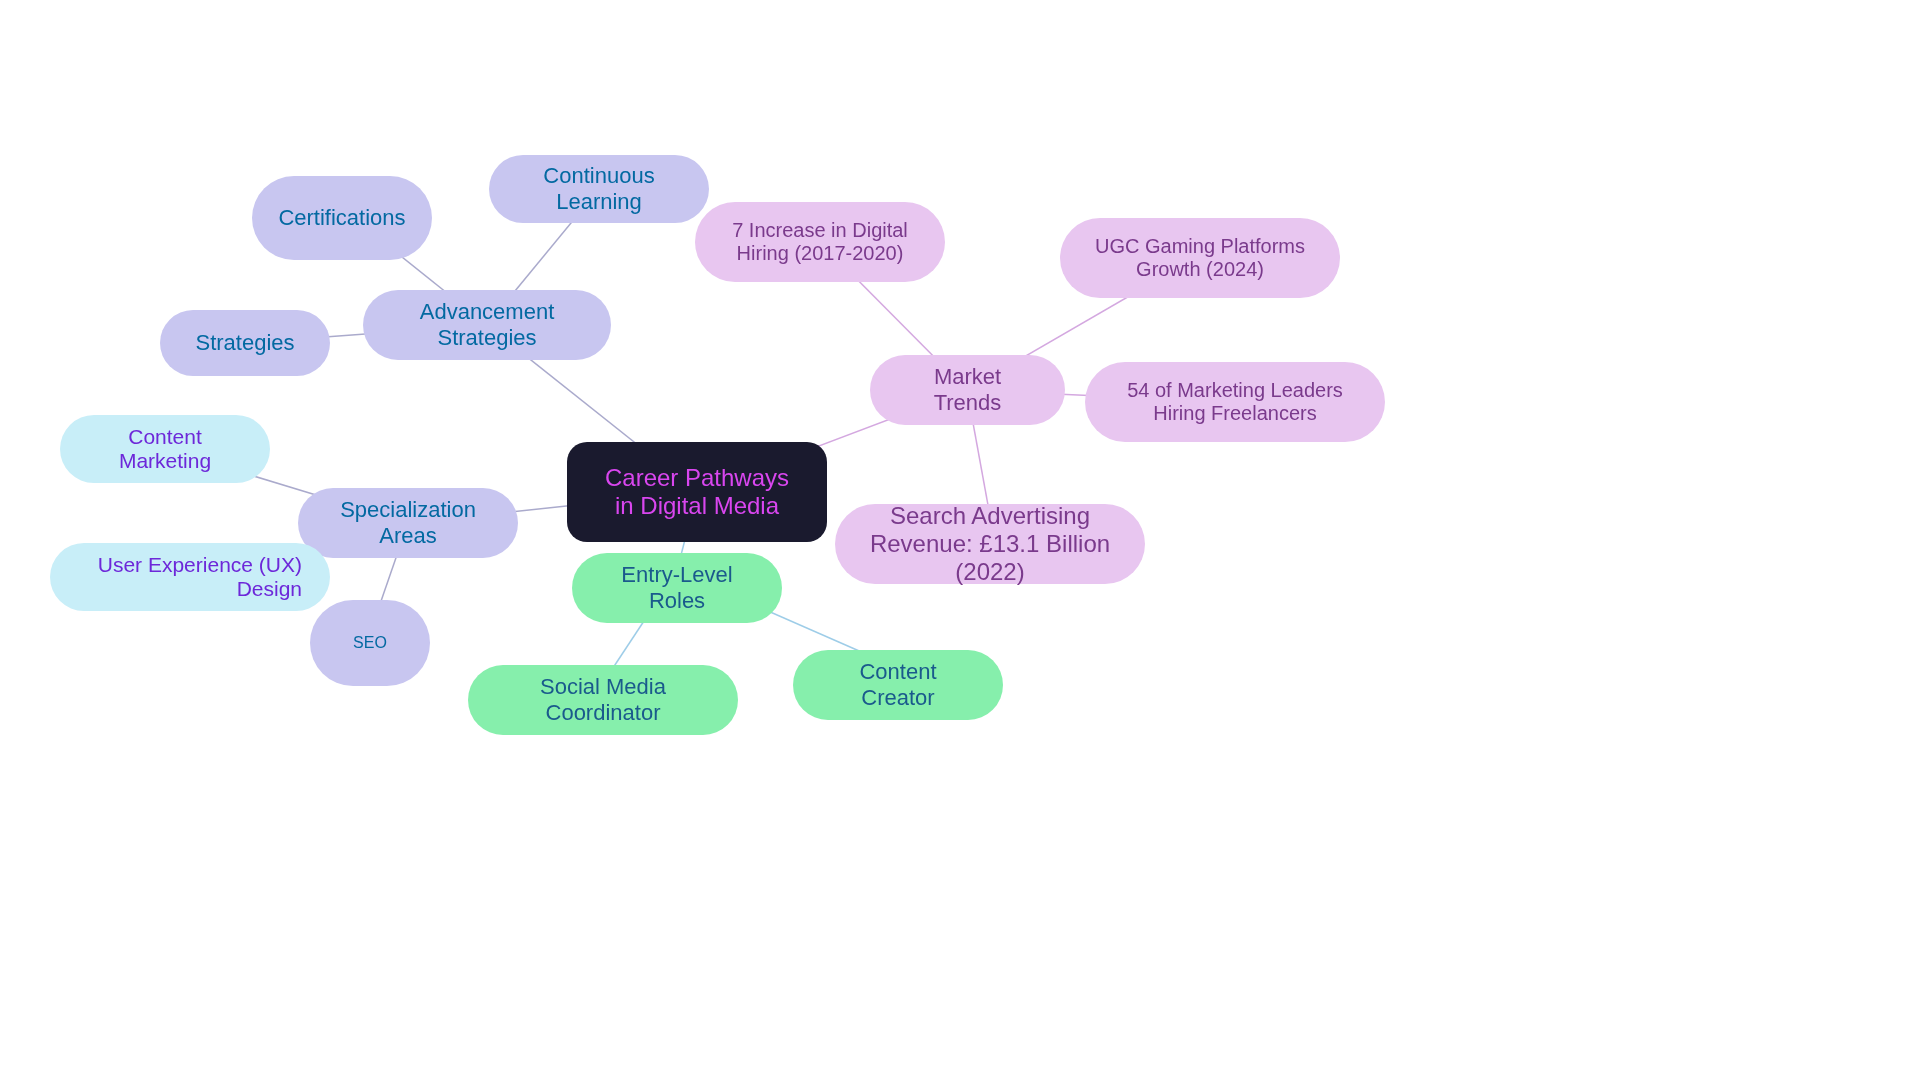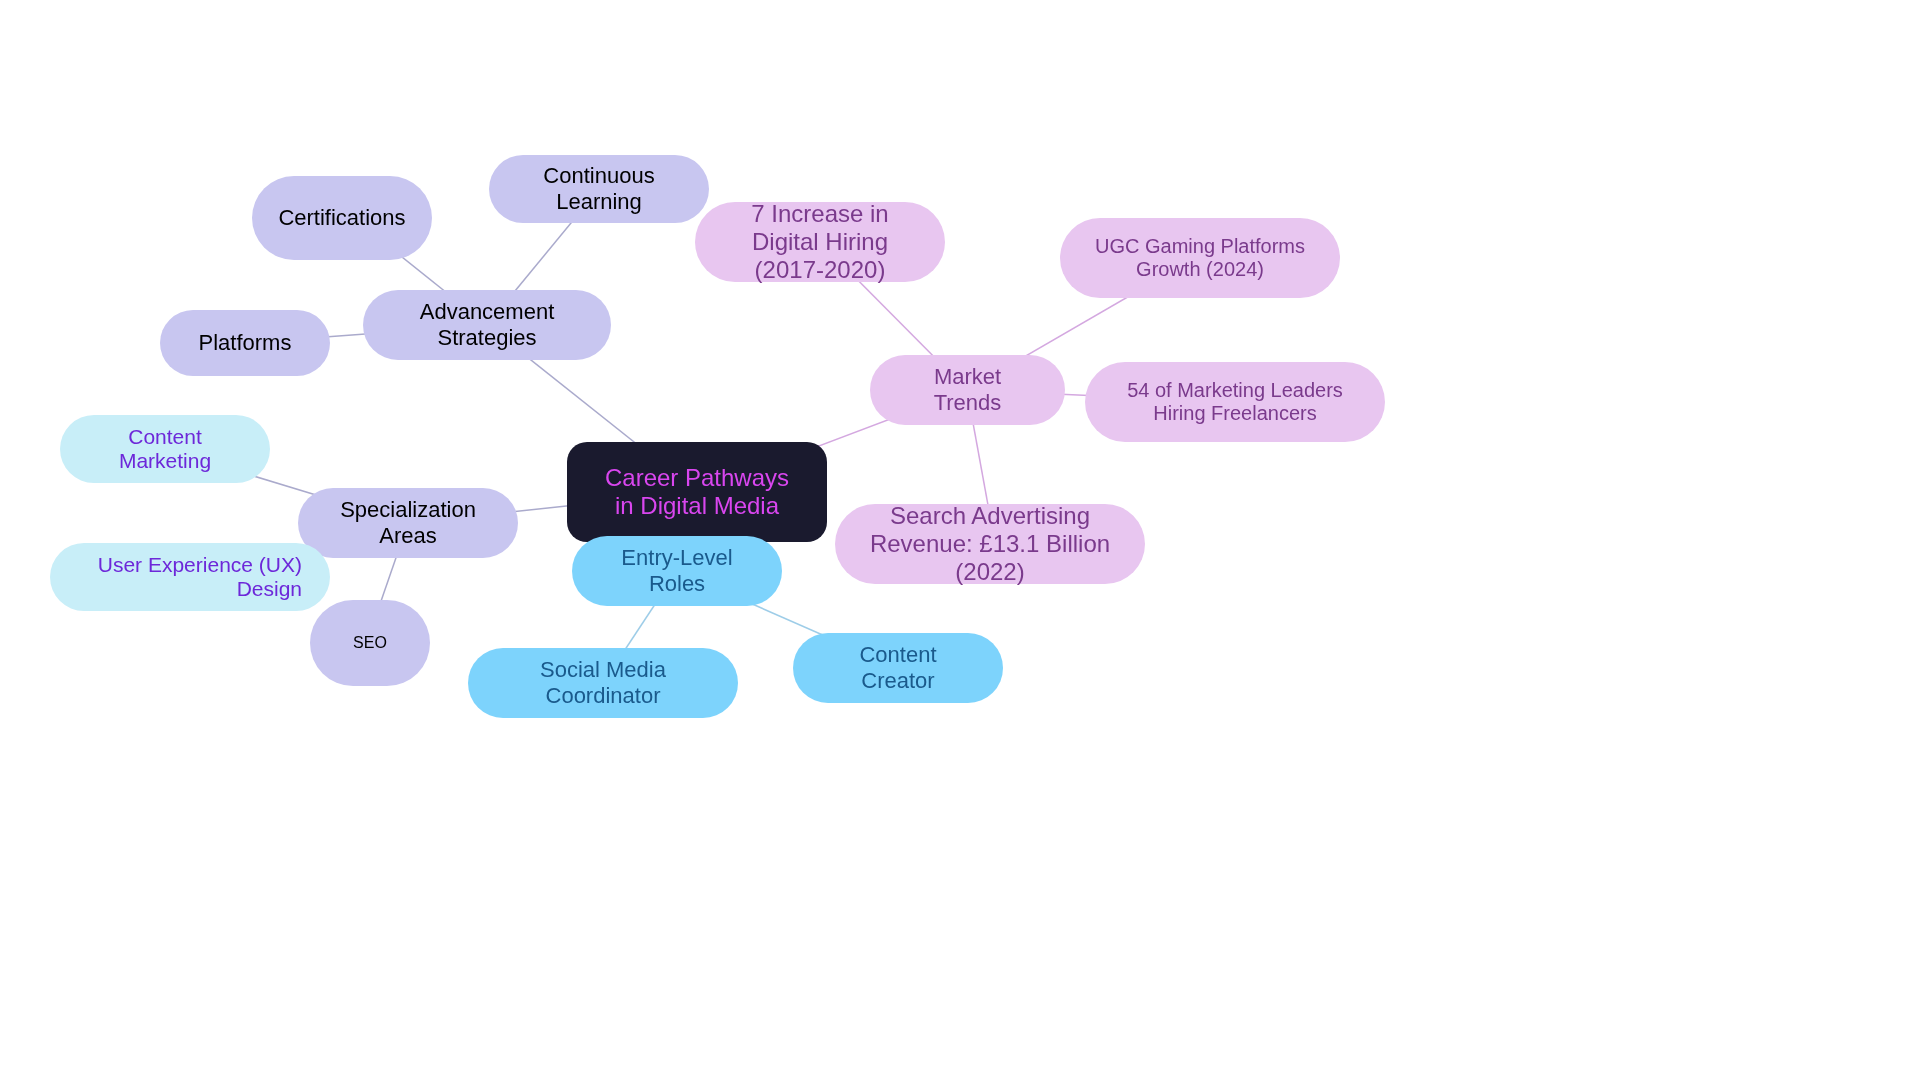--- a/index.html
+++ b/index.html
@@ -34,32 +34,33 @@
       background: #1a1a2e;
       color: #d946ef;
       font-size: 24px;
       font-weight: 500;
       border-radius: 20px;
       width: 260px;
       height: 100px;
     }
     .node-purple {
       background: #c8c6f0;
-      color: #000000;
+      color: #0369a1;
       font-size: 22px;
     }
     .node-pink {
       background: #e8c6f0;
       color: #7a3a8c;
       font-size: 22px;
     }
     .node-blue {
-      background: #7dd3fc;
+      background: #86efac;
       color: #1a5a8c;
       font-size: 22px;
+      margin-top: 17px;
     }
     .node-light-blue {
       background: #c8eef8;
       color: #6d28d9;
       font-size: 21px;
     }
   </style>
 </head>
 <body>
 
@@ -108,21 +109,21 @@
 
 <div class="node node-purple" style="left: 489px; top: 155px; width: 220px; height: 68px;">
   <span>Continuous Learning</span>
 </div>
 
 <div class="node node-purple" style="left: 252px; top: 176px; width: 180px; height: 84px;">
   <span>Certifications</span>
 </div>
 
 <div class="node node-purple" style="left: 160px; top: 310px; width: 170px; height: 66px;">
-  <span>Platforms</span>
+  <span>Strategies</span>
 </div>
 
 <div class="node node-purple" style="left: 298px; top: 488px; width: 220px; height: 70px;">
   <span>Specialization Areas</span>
 </div>
 
 <div class="node node-light-blue" style="left: 60px; top: 415px; width: 210px; height: 68px;">
   <span>Content Marketing</span>
 </div>
 
@@ -143,21 +144,21 @@
 </div>
 
 <div class="node node-blue" style="left: 793px; top: 633px; width: 210px; height: 70px;">
   <span>Content Creator</span>
 </div>
 
 <div class="node node-pink" style="left: 870px; top: 355px; width: 195px; height: 70px;">
   <span>Market Trends</span>
 </div>
 
-<div class="node node-pink" style="left: 695px; top: 202px; width: 250px; height: 80px; font-size: 24px;">
+<div class="node node-pink" style="left: 695px; top: 202px; width: 250px; height: 80px; font-size: 20px;">
   <span>7 Increase in Digital Hiring (2017-2020)</span>
 </div>
 
 <div class="node node-pink" style="left: 1060px; top: 218px; width: 280px; height: 80px; font-size: 20px;">
   <span>UGC Gaming Platforms Growth (2024)</span>
 </div>
 
 <div class="node node-pink" style="left: 1085px; top: 362px; width: 300px; height: 80px; font-size: 20px; text-align: center;">
   <span>54 of Marketing Leaders Hiring Freelancers</span>
 </div>

